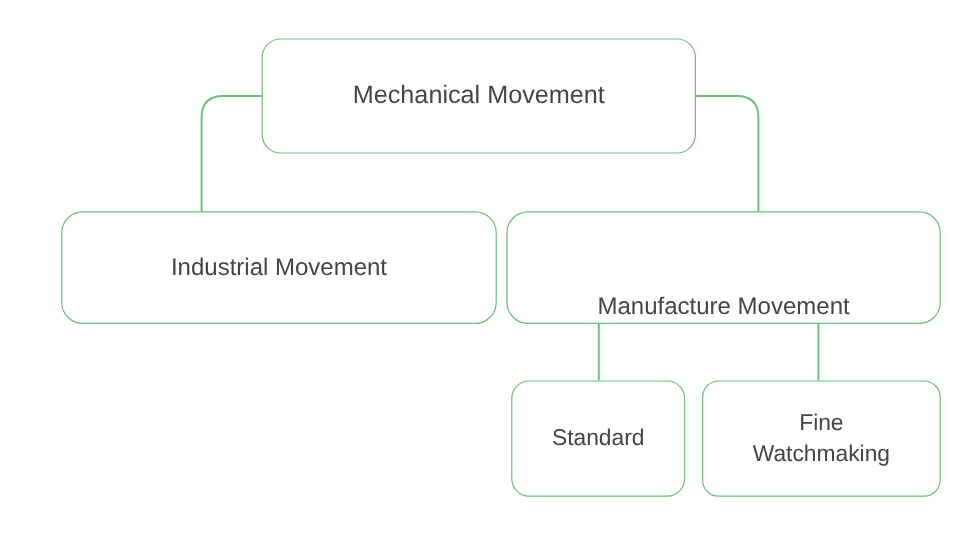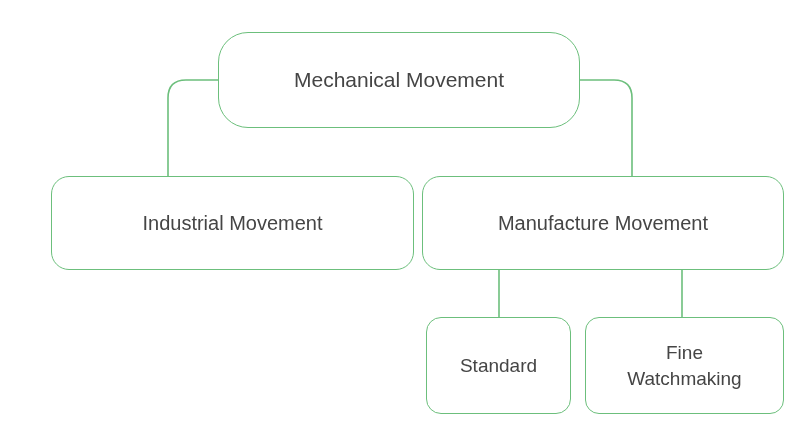--- a/index.html
+++ b/index.html
@@ -41,39 +41,40 @@
   .node-label {
     display: block;
     padding: 0 10px;
     white-space: pre-line;
   }
   .node-root {
     left: 218px;
     top: 32px;
     width: 362px;
     height: 96px;
-    border-radius: 30px;
+    border-radius: 16px;
     font-size: 21px;
   }
   .node-industrial {
     left: 17px;
     top: 176px;
     width: 363px;
     height: 94px;
     border-radius: 18px;
     font-size: 20px;
     margin-left: 34px;
   }
   .node-manufacture {
     left: 422px;
     top: 176px;
     width: 362px;
     height: 94px;
     border-radius: 18px;
     font-size: 20px;
+    align-items: flex-end;
   }
   .node-standard {
     left: 426px;
     top: 317px;
     width: 145px;
     height: 97px;
     border-radius: 15px;
     font-size: 19px;
     align-items: center;
   }

